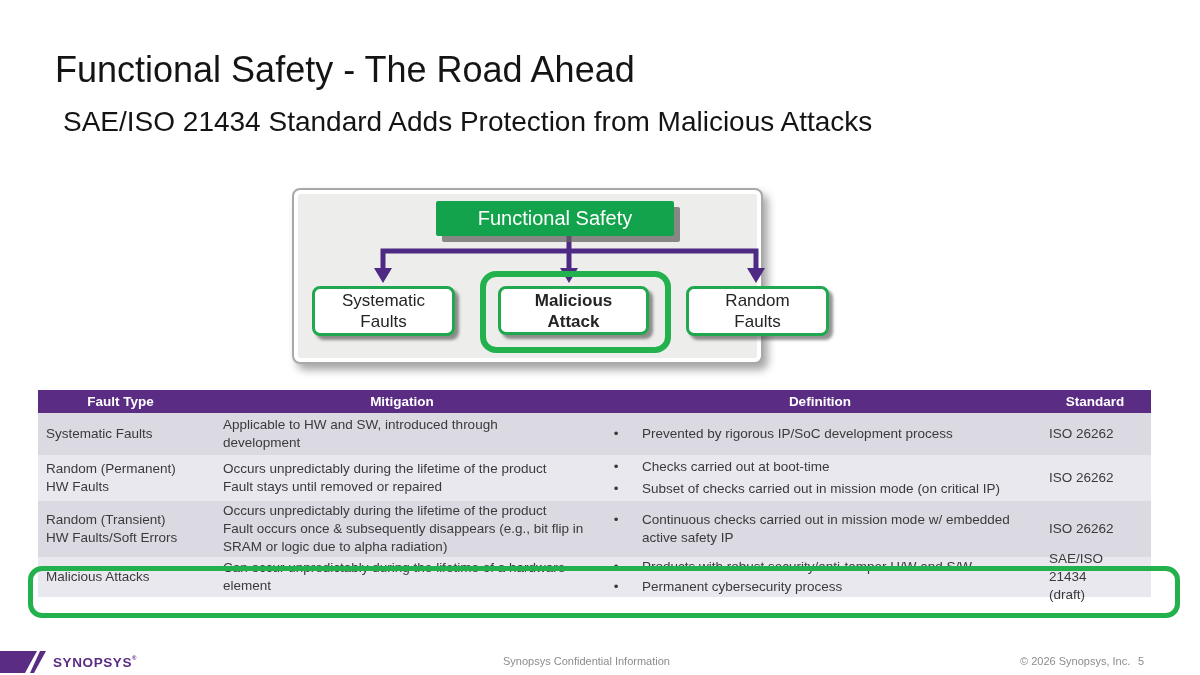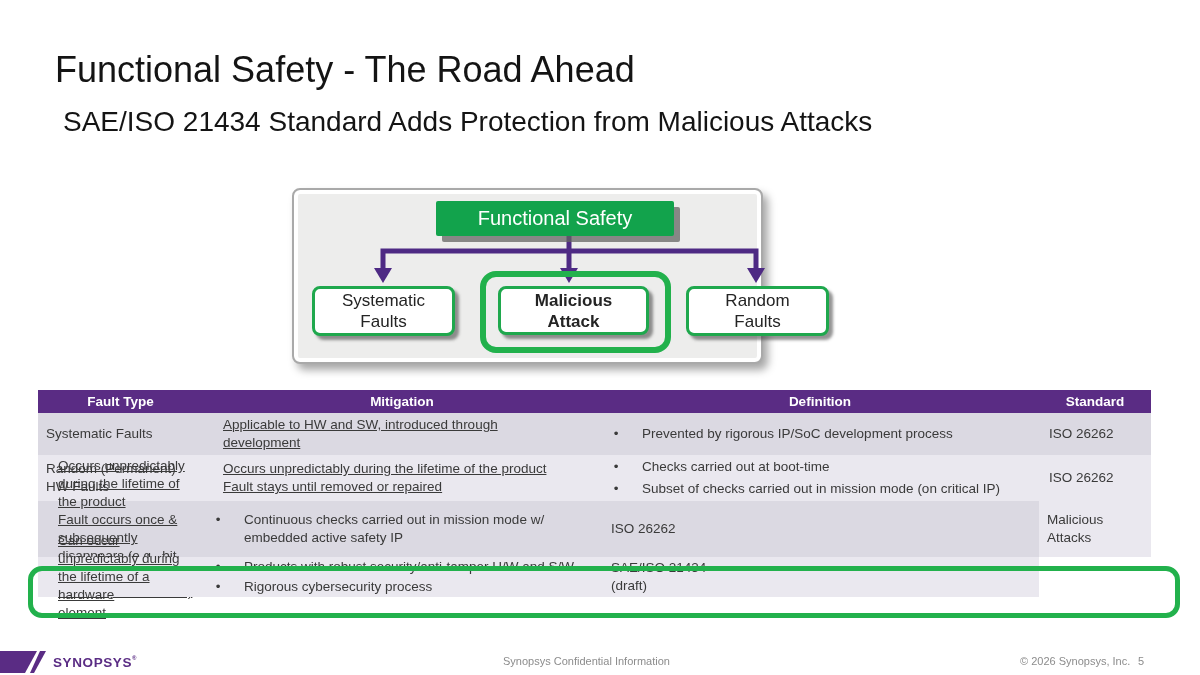--- a/index.html
+++ b/index.html
@@ -45,21 +45,21 @@
     grid-template-rows:23px 42px 46px 56px 40px;
     font-size:13.5px;line-height:18px;color:#3a3a3a;
   }
   .cell{box-sizing:border-box;display:flex;flex-direction:column;justify-content:center;}
   .header-cell{
     background:var(--purple);color:#ffffff;font-weight:bold;
     align-items:center;justify-content:center;flex-direction:row;
   }
   .row-a{background:var(--row_a);} .row-b{background:var(--row_b);}
   .ft{padding-left:8px;padding-right:6px;white-space:pre-line;}
-  .def{padding-left:20px;padding-right:8px;white-space:pre-line;text-decoration:underline;}
+  .def{padding-left:20px;padding-right:8px;white-space:pre-line;}
   .mit{padding-left:8px;padding-right:6px;justify-content:space-evenly;}
   .std{padding-left:10px;padding-right:16px;white-space:pre-line;}
   .bullet{display:flex;}
   .bullet .dot{width:14px;flex:0 0 14px;text-align:center;}
   .bullet .btext{flex:1;margin-left:19px;}
   .table-ring{
     position:absolute;left:28px;top:566px;width:1152px;height:52px;
     border:5px solid var(--highlight_green);border-radius:14px;box-sizing:border-box;
   }
   
@@ -118,40 +118,42 @@
         <div class="bullet">
           <span class="dot">•</span>
           <span class="btext">Checks carried out at boot-time</span>
         </div>
         <div class="bullet">
           <span class="dot">•</span>
           <span class="btext">Subset of checks carried out in mission mode (on critical IP)</span>
         </div>
       </div>
       <div class="cell row-b std">ISO 26262</div>
+      <div class="cell row-a ft">Random (Transient)
+HW Faults/Soft Errors</div>
       <div class="cell row-a def">Occurs unpredictably during the lifetime of the product
 Fault occurs once &amp; subsequently disappears (e.g., bit flip in SRAM or logic due to alpha radiation)</div>
       <div class="cell row-a mit">
         <div class="bullet">
           <span class="dot">•</span>
           <span class="btext">Continuous checks carried out in mission mode w/ embedded active safety IP</span>
         </div>
       </div>
       <div class="cell row-a std">ISO 26262</div>
       <div class="cell row-b ft">Malicious Attacks</div>
       <div class="cell row-b def">Can occur unpredictably during the lifetime of a hardware
 element</div>
       <div class="cell row-b mit">
         <div class="bullet">
           <span class="dot">•</span>
           <span class="btext">Products with robust security/anti-tamper H/W and S/W</span>
         </div>
         <div class="bullet">
           <span class="dot">•</span>
-          <span class="btext">Rigorous cybersecurity process</span>
+          <span class="btext">Permanent cybersecurity process</span>
         </div>
       </div>
       <div class="cell row-b std">SAE/ISO 21434
 (draft)</div>
     </div>
   <div class="table-ring"></div>
 
   <div class="logo">
     <svg width="46" height="22" viewBox="0 0 46 22">
       <polygon points="0,0 37,0 25,22 0,22" fill="#5A2C84"></polygon>

